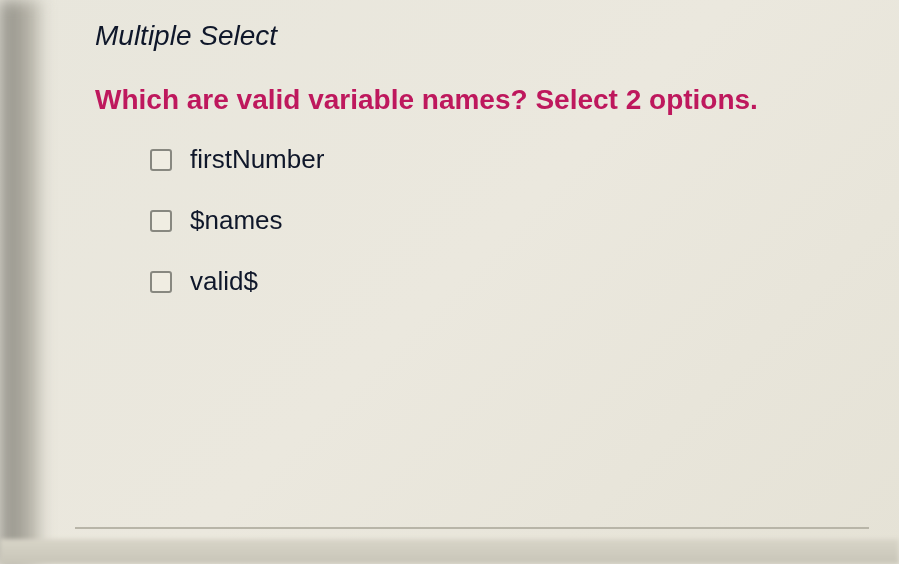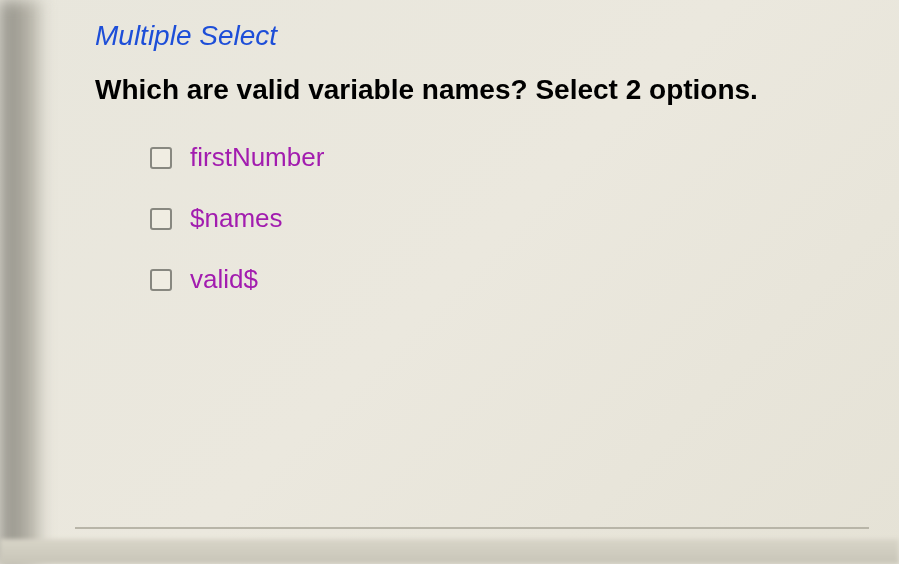--- a/index.html
+++ b/index.html
@@ -21,51 +21,51 @@
       position: absolute;
       left: 0;
       top: 0;
       width: 40px;
       height: 100%;
       background: linear-gradient(90deg, #8a8880 0%, #c5c2b6 100%);
       filter: blur(8px);
     }
     .question-type {
       font-style: italic;
-      color: #1d4ed8;
+      color: #0f172a;
       font-size: 28px;
-      margin-bottom: 22px;
+      margin-bottom: 32px;
       font-weight: 400;
     }
     .question-text {
-      color: #000000;
+      color: #be185d;
       font-size: 28px;
       font-weight: bold;
-      margin-bottom: 36px;
+      margin-bottom: 28px;
     }
     .options-container {
       padding-left: 55px;
     }
     .option-row {
       display: flex;
       align-items: center;
       margin-bottom: 30px;
     }
     .checkbox {
       width: 22px;
       height: 22px;
       border: 2px solid #888880;
       border-radius: 3px;
       background: #f0ede2;
       margin-right: 18px;
       cursor: pointer;
       flex-shrink: 0;
     }
     .option-label {
-      color: #a21caf;
+      color: #0f172a;
       font-size: 26px;
       font-weight: 400;
     }
     .divider {
       position: absolute;
       bottom: 35px;
       left: 75px;
       right: 30px;
       height: 2px;
       background: #b8b5a8;

